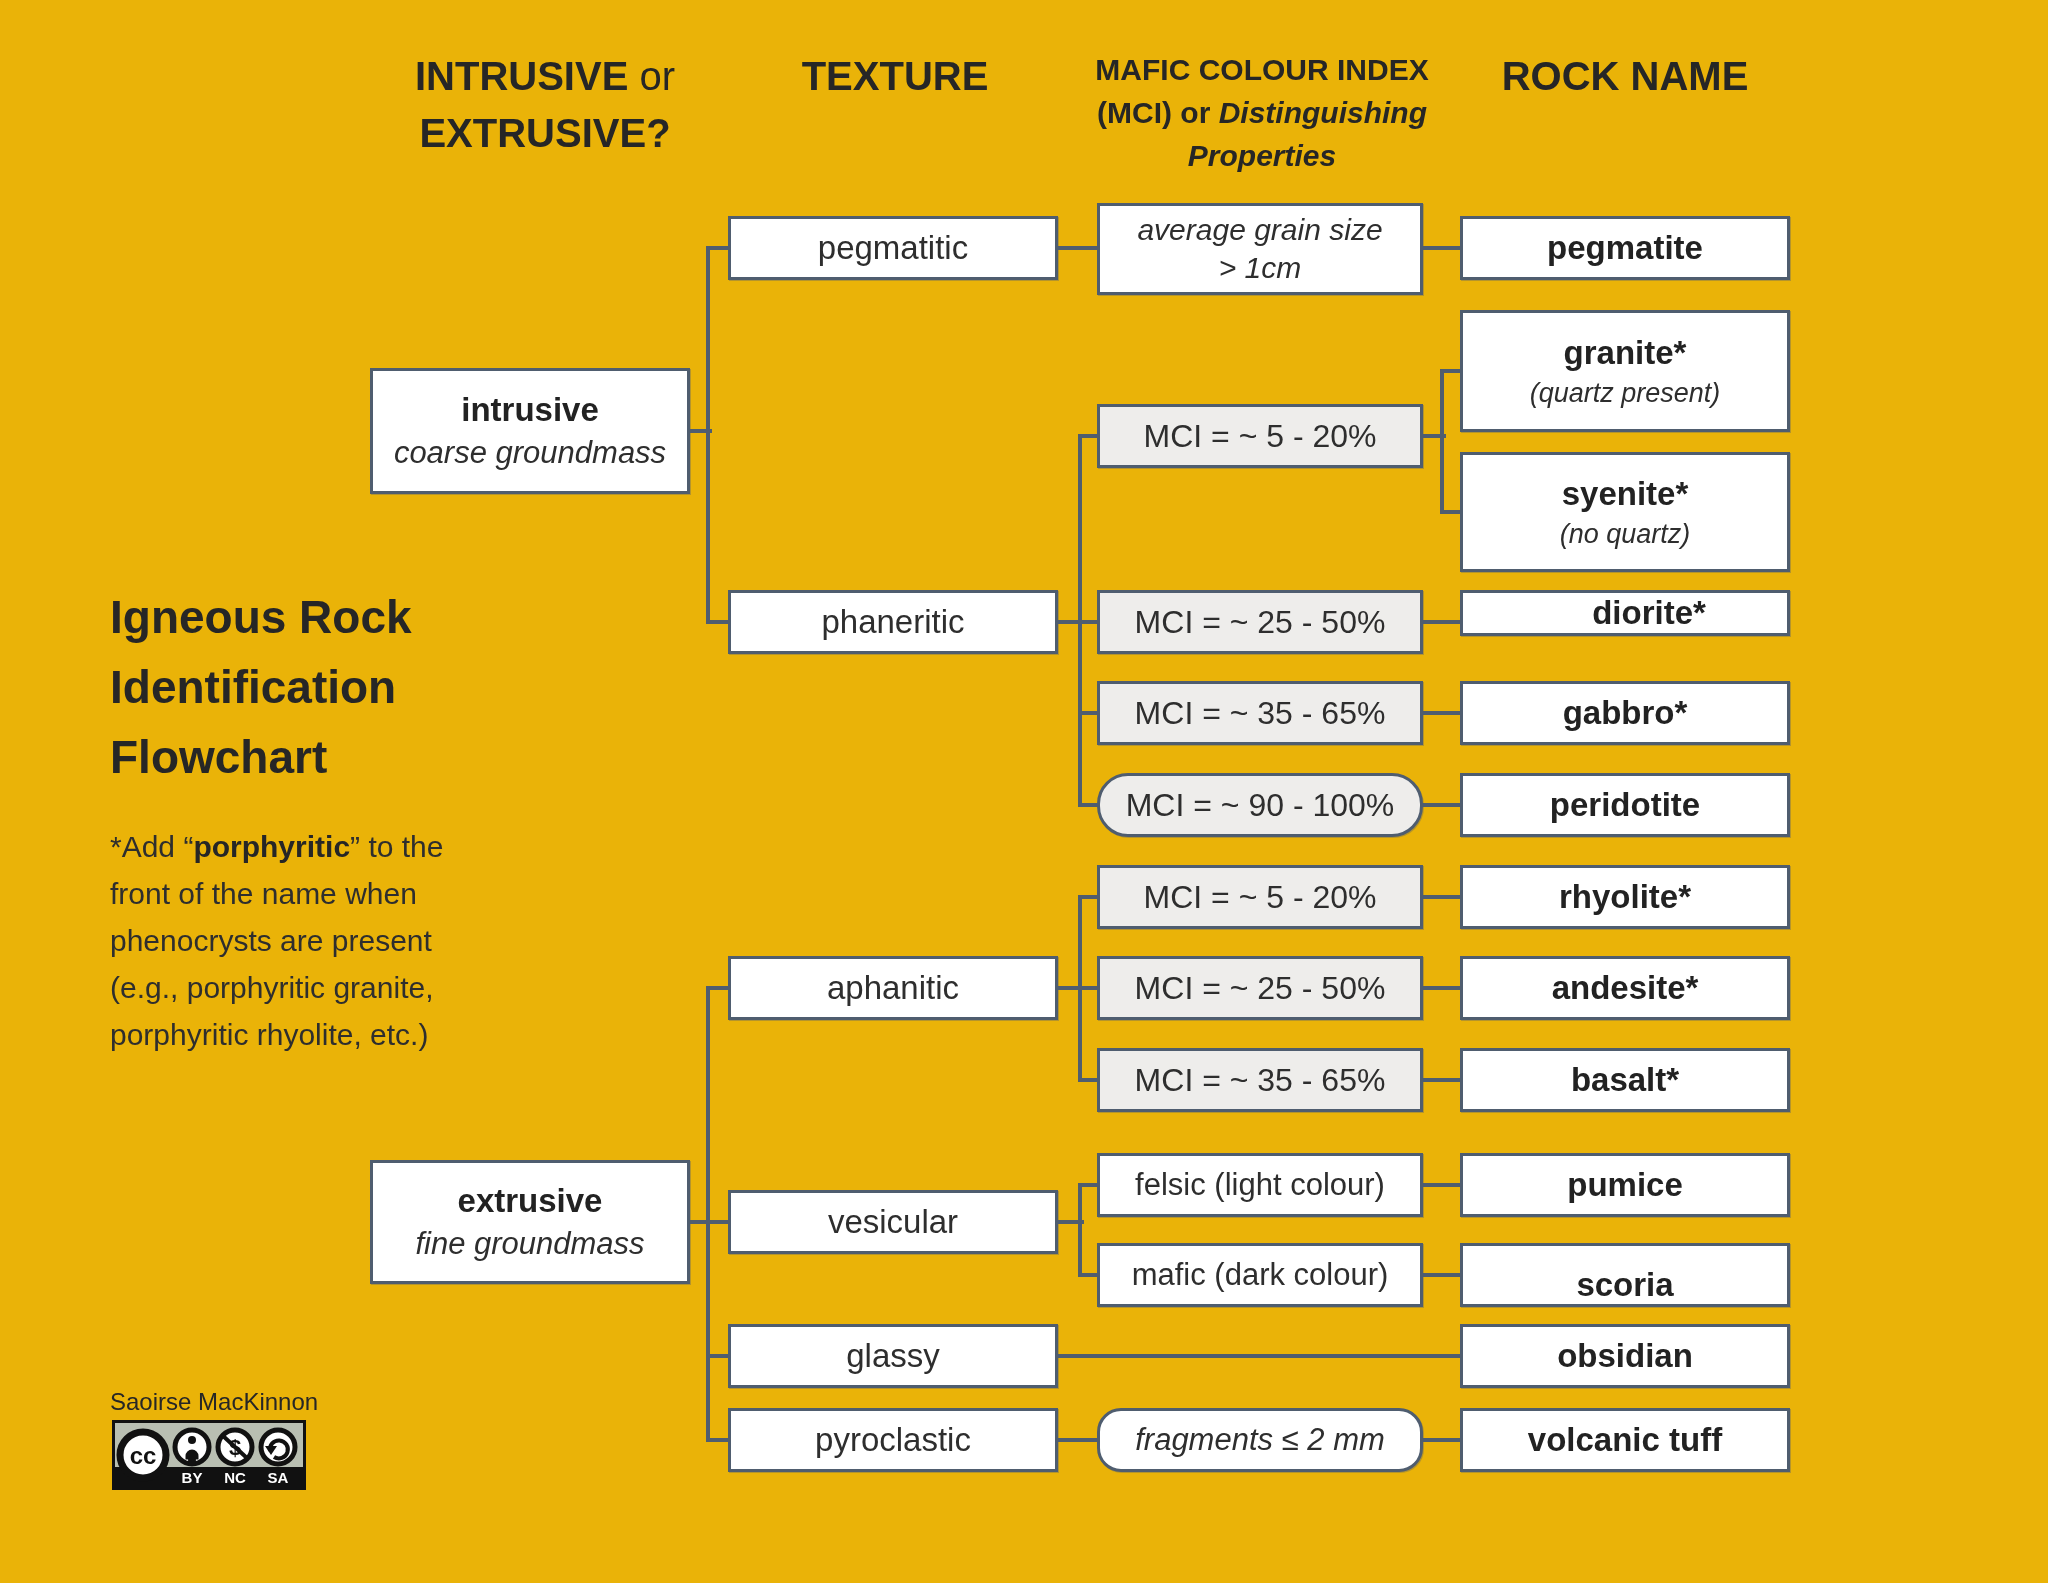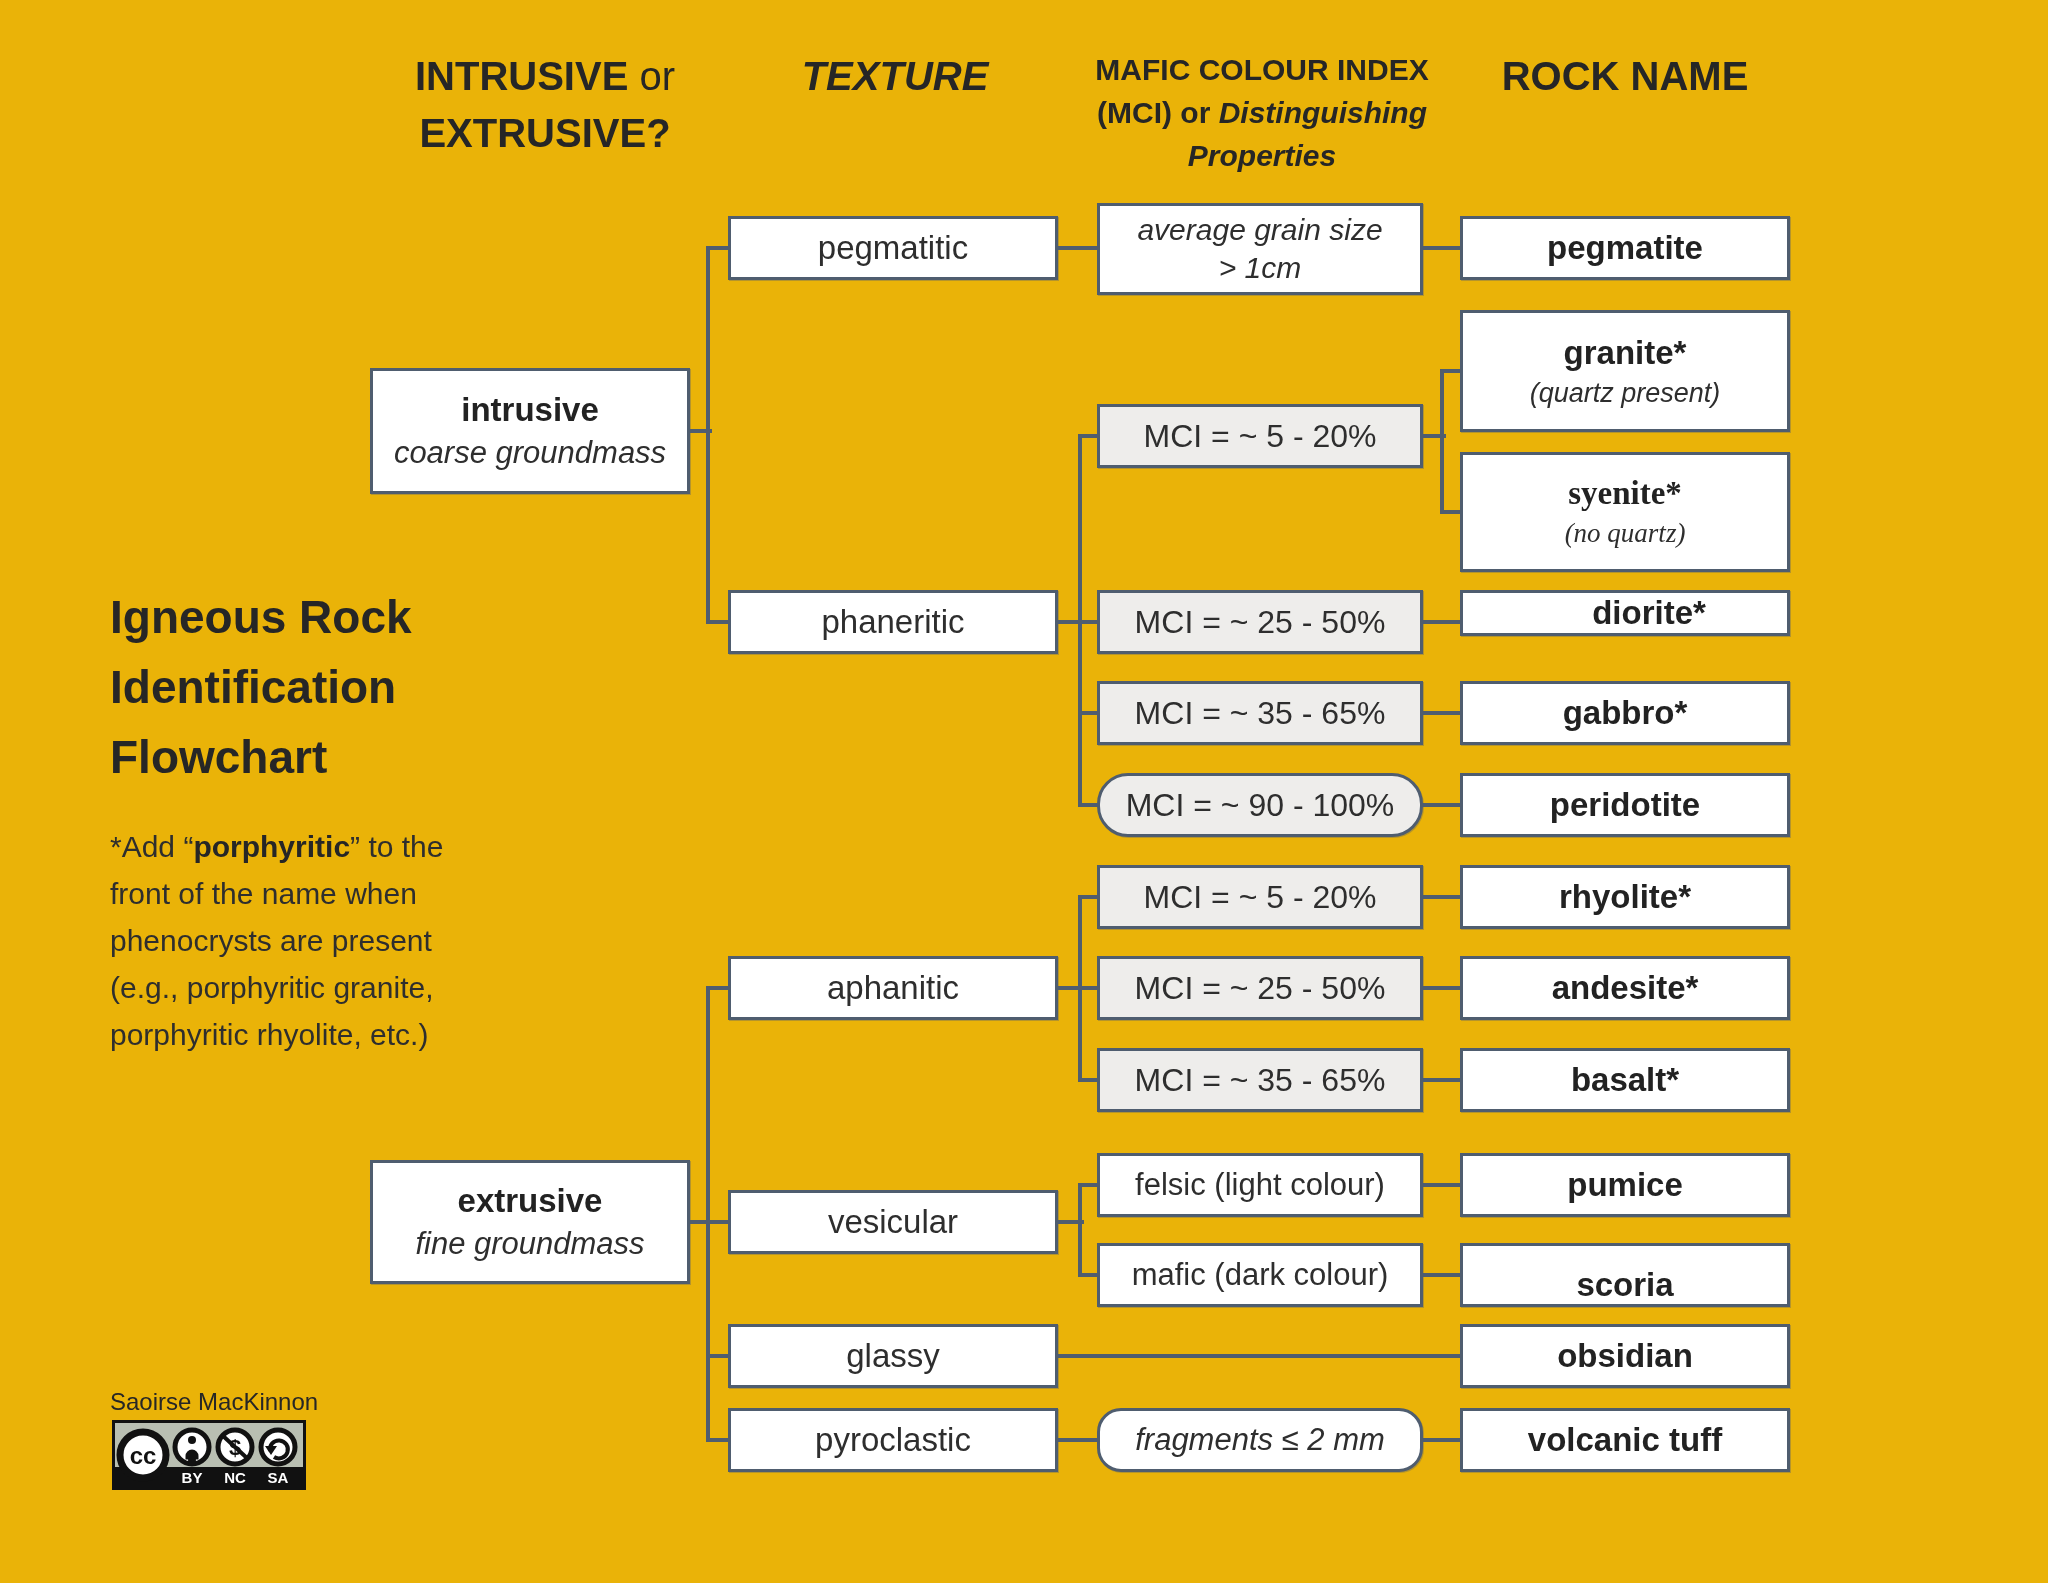--- a/index.html
+++ b/index.html
@@ -42,21 +42,21 @@
 </head>
 <body>
 
 <div class="canvas">
 
   <div class="hdr hdr-big" style="left:375px;top:48px;width:340px;">
     <div><span>INTRUSIVE</span> <span class="reg">or</span></div>
     <div><span>EXTRUSIVE?</span></div>
   </div>
 
-  <div class="hdr hdr-big" style="left:760px;top:48px;width:270px;font-style:italic;">
+  <div class="hdr hdr-big" style="left:760px;top:48px;width:270px;">
     <span>TEXTURE</span>
   </div>
 
   <div class="hdr hdr-sm" style="left:1082px;top:48px;width:360px;">
     <div><span>MAFIC COLOUR INDEX</span></div>
     <div><span>(MCI) or</span> <span class="ital">Distinguishing</span></div>
     <div><span class="ital">Properties</span></div>
   </div>
 
   <div class="hdr hdr-big" style="left:1460px;top:48px;width:330px;">
@@ -163,21 +163,21 @@
       <span class="lbl ital" style="font-size:31px;">fragments ≤ 2 mm</span>
     </div>
 
   <div class="box" style="left:1460px;top:216px;width:330px;height:64px;">
       <span class="lbl bold">pegmatite</span>
     </div>
   <div class="box" style="left:1460px;top:310px;width:330px;height:122px;">
     <span class="lbl bold">granite*</span>
     <span class="sub small">(quartz present)</span>
   </div>
-  <div class="box" style="left:1460px;top:452px;width:330px;height:120px;font-family:Liberation Serif, serif;">
+  <div class="box" style="left:1460px;top:452px;width:330px;height:120px;">
     <span class="lbl bold">syenite*</span>
     <span class="sub small">(no quartz)</span>
   </div>
   <div class="box" style="left:1460px;top:590px;width:330px;height:46px;padding-left:48px;">
       <span class="lbl bold">diorite*</span>
     </div>
   <div class="box" style="left:1460px;top:681px;width:330px;height:64px;">
       <span class="lbl bold">gabbro*</span>
     </div>
   <div class="box" style="left:1460px;top:773px;width:330px;height:64px;">

